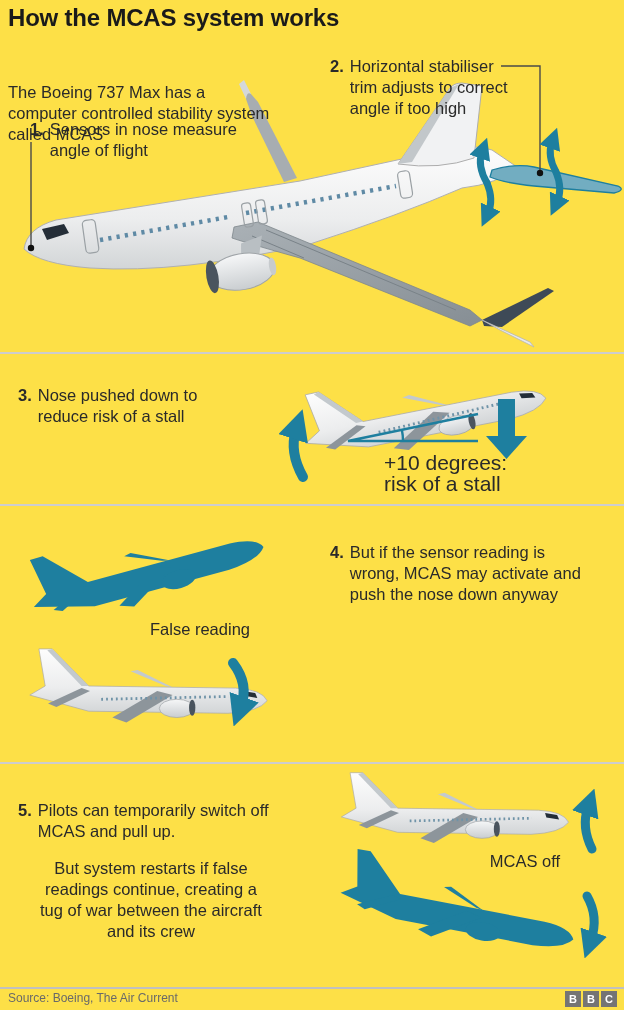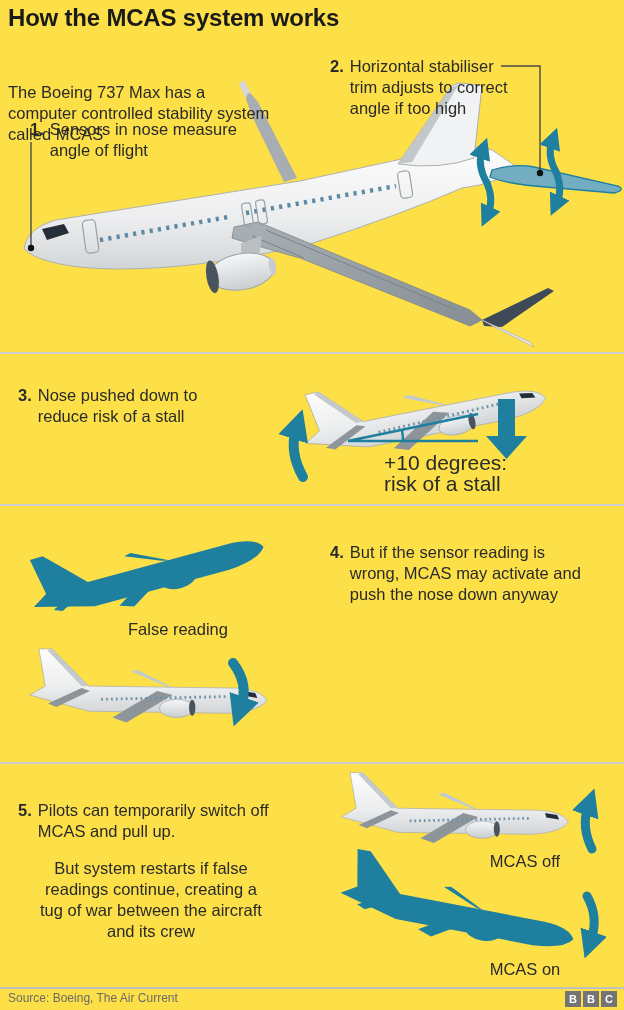--- a/index.html
+++ b/index.html
@@ -198,34 +198,33 @@
   <div class="abs angle-note" style="left:384px;top:452px;">+10 degrees:
 risk of a stall</div>
 
   <div class="abs step" style="left:330px;top:542px;">
     <span class="num">4.</span>
     <span class="txt">But if the sensor reading is
 wrong, MCAS may activate and
 push the nose down anyway</span>
   </div>
 
-  <div class="abs caption" style="left:88px;top:620px;width:180px;">False reading</div>
+  <div class="abs caption" style="left:70px;top:620px;width:180px;text-align:right;">False reading</div>
 
   <div class="abs step" style="left:18px;top:800px;">
     <span class="num">5.</span>
     <span class="txt">Pilots can temporarily switch off
 MCAS and pull up.</span>
   </div>
   <div class="abs body-text" style="left:40px;top:858px;text-align:center;">But system restarts if false
 readings continue, creating a
 tug of war between the aircraft
 and its crew</div>
 
   <div class="abs caption" style="left:440px;top:852px;width:170px;">MCAS off</div>
-  <div class="abs caption" style="left:440px;top:960px;width:170px;">MCAS on</div>
 
   <div id="source" class="abs">Source: Boeing, The Air Current</div>
   <div id="bbc-logo" class="abs">
     <span class="blk">B</span>
     <span class="blk">B</span>
     <span class="blk">C</span>
   </div>
 </div>
 
 </body></html>

